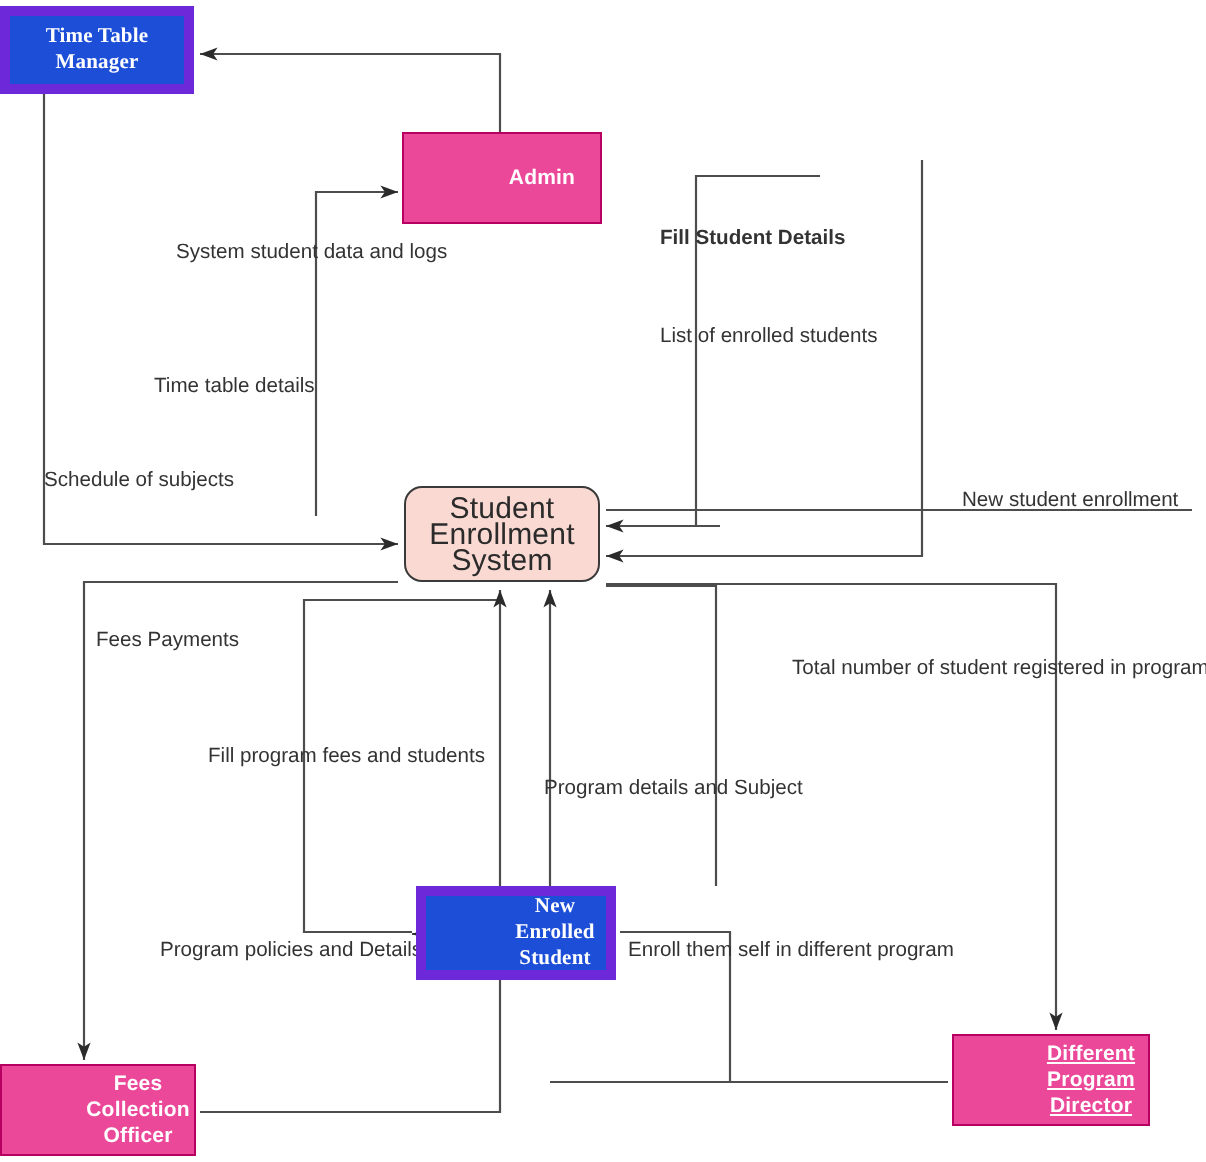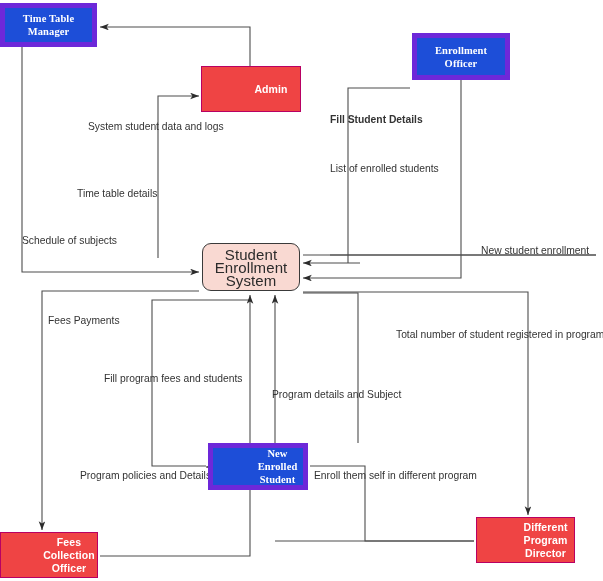--- a/index.html
+++ b/index.html
@@ -37,21 +37,21 @@
     line-height: 13px;
     letter-spacing: 0.1px;
     z-index: 3;
   }
   .node.entity-orange {
     background: #1d4ed8;
     border: 5px solid #6d28d9;
     font-family: Liberation Serif, serif;
   }
   .node.entity-magenta {
-    background: #ef4444;
+    background: #ec4899;
     border: 1px solid #b80063;
     padding-left: 40px;
   }
   .node.process {
     background: #f9d9d2;
     border: 1.3px solid #3a3a3a;
     border-radius: 9px;
     color: #2b2b2b;
     font-weight: normal;
     font-size: 15px;
@@ -117,39 +117,36 @@
   </svg>
 
   <div class="node entity-orange" style="left:0px; top:3px; width:97px; height:44px;">
     <span class="node-label">Time Table Manager</span>
   </div>
 
   <div class="node entity-magenta" style="left:201px; top:66px; width:100px; height:46px;">
     <span class="node-label">Admin</span>
   </div>
 
-  <div class="node entity-orange" style="left:412px; top:33px; width:98px; height:47px;">
-    <span class="node-label">Enrollment Officer</span>
-  </div>
 
   <div class="node process" style="left:202px; top:243px; width:98px; height:48px;">
     <span class="node-label">Student Enrollment
 System</span>
   </div>
 
   <div class="node entity-orange" style="left:208px; top:443px; width:100px; height:47px;padding-left:39px;">
     <span class="node-label">New Enrolled Student</span>
   </div>
 
   <div class="node entity-magenta" style="left:0px; top:532px; width:98px; height:46px;">
     <span class="node-label">Fees Collection
 Officer</span>
   </div>
 
-  <div class="node entity-magenta" style="left:476px; top:517px; width:99px; height:46px;">
+  <div class="node entity-magenta" style="left:476px; top:517px; width:99px; height:46px;text-decoration:underline;">
     <span class="node-label">Different Program
 Director</span>
   </div>
 
   <div class="edge-label" style="left:88px; top:121px;">System student data and logs</div>
 
   <div class="edge-label" style="left:77px; top:188px;text-align:right;">Time table details</div>
 
   <div class="edge-label" style="left:22px; top:235px;">Schedule of subjects</div>
 

